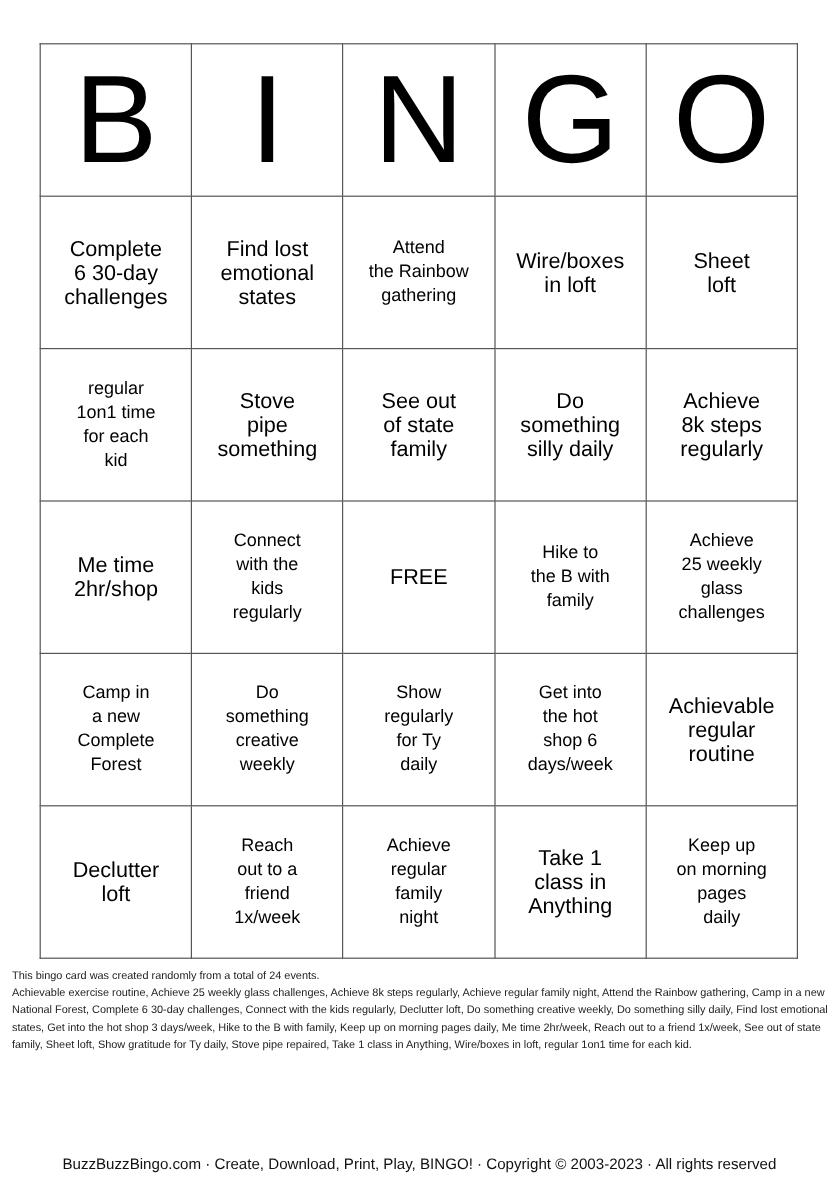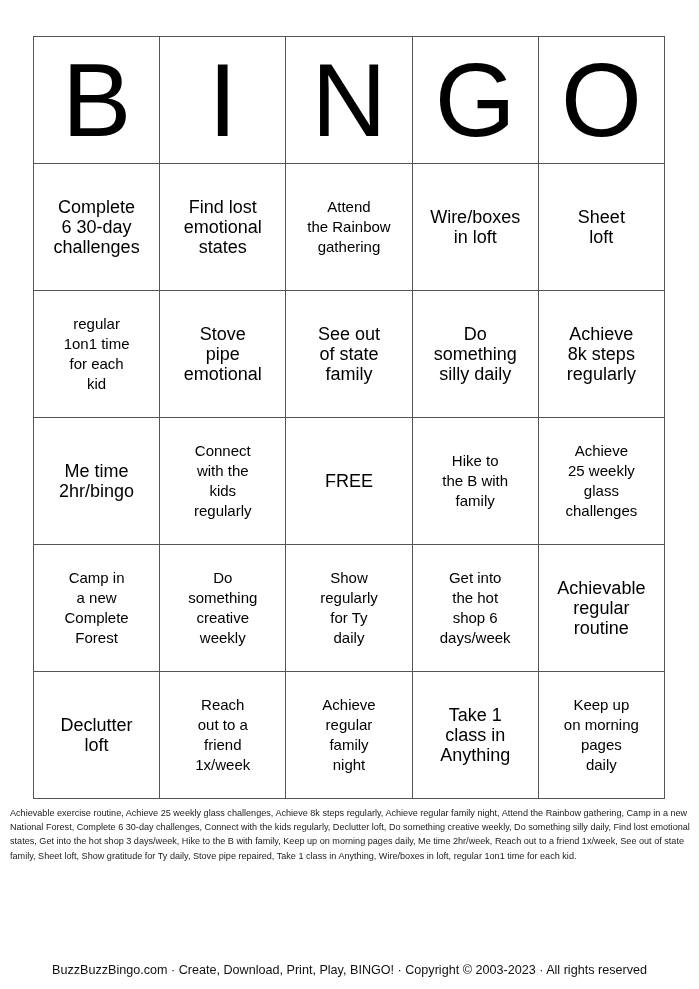--- a/index.html
+++ b/index.html
@@ -106,42 +106,42 @@
   <tr class="row">
     <td>
           <span class="cell-text fs-sm">regular
 1on1 time
 for each
 kid</span>
         </td>
     <td>
           <span class="cell-text fs-lg">Stove
 pipe
-emotional</span>
+something</span>
         </td>
     <td>
           <span class="cell-text fs-lg">See out
 of state
 family</span>
         </td>
     <td>
           <span class="cell-text fs-lg">Do
 something
 silly daily</span>
         </td>
     <td>
           <span class="cell-text fs-lg">Achieve
 8k steps
 regularly</span>
         </td>
   </tr>
   <tr class="row">
     <td>
           <span class="cell-text fs-lg">Me time
-2hr/bingo</span>
+2hr/shop</span>
         </td>
     <td>
           <span class="cell-text fs-sm">Connect
 with the
 kids
 regularly</span>
         </td>
     <td>
           <span class="cell-text fs-lg">FREE</span>
         </td>
@@ -214,16 +214,17 @@
           <span class="cell-text fs-sm">Keep up
 on morning
 pages
 daily</span>
         </td>
   </tr>
 </tbody>
   </table>
 
 <div class="info">
+  <p>This bingo card was created randomly from a total of 24 events.</p>
   <p>Achievable exercise routine, Achieve 25 weekly glass challenges, Achieve 8k steps regularly, Achieve regular family night, Attend the Rainbow gathering, Camp in a new National Forest, Complete 6 30-day challenges, Connect with the kids regularly, Declutter loft, Do something creative weekly, Do something silly daily, Find lost emotional states, Get into the hot shop 3  days/week, Hike to the B with family, Keep up on morning pages daily, Me time 2hr/week, Reach out to a friend 1x/week, See out of state family, Sheet loft, Show gratitude for Ty daily, Stove pipe repaired, Take 1 class in Anything, Wire/boxes in loft, regular 1on1 time for each kid.</p>
 </div>
 
 <div class="footer">BuzzBuzzBingo.com · Create, Download, Print, Play, BINGO! · Copyright © 2003-2023 · All rights reserved</div>
 
 </body></html>

